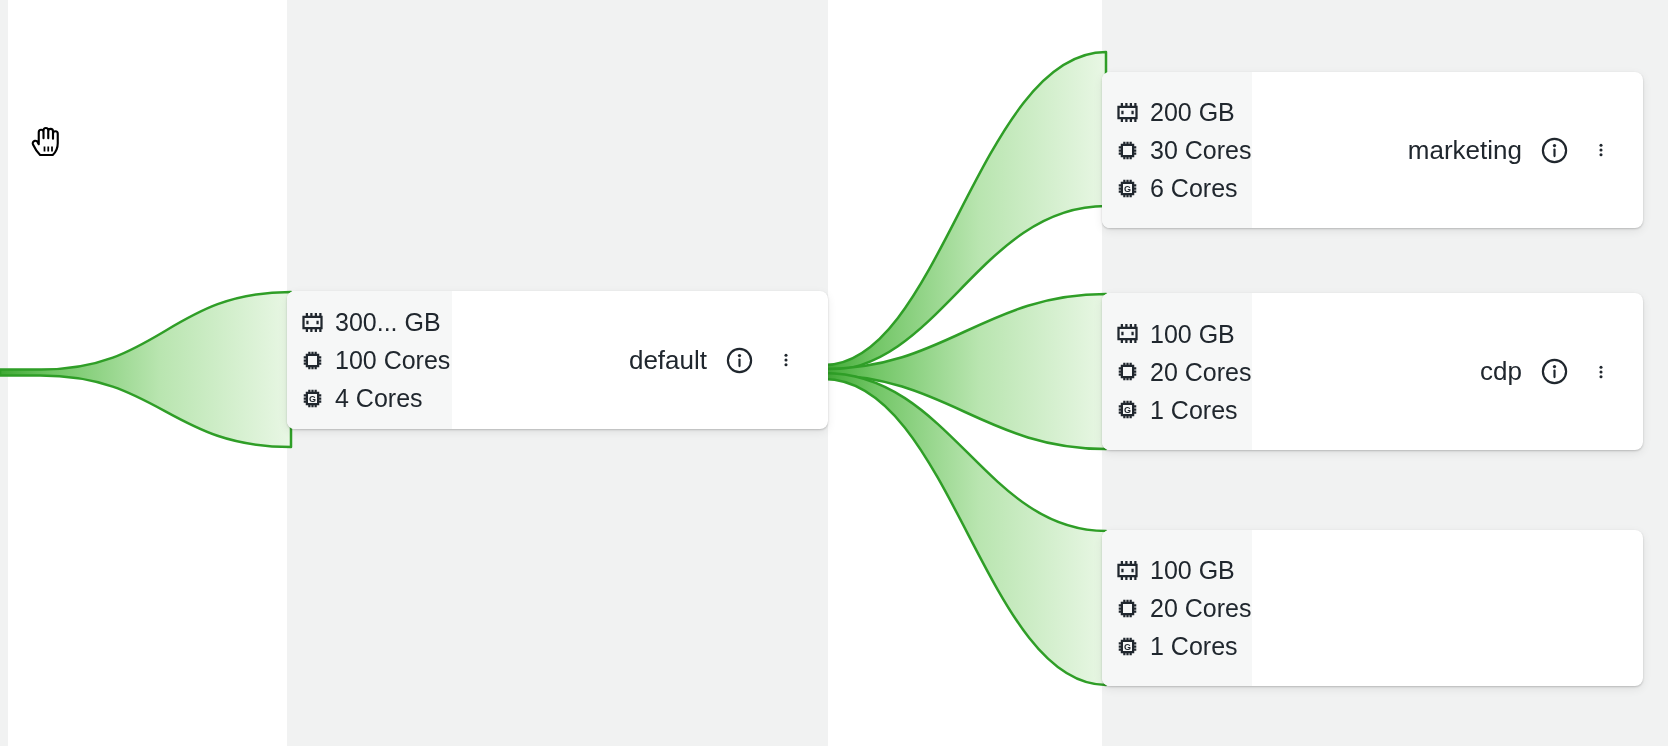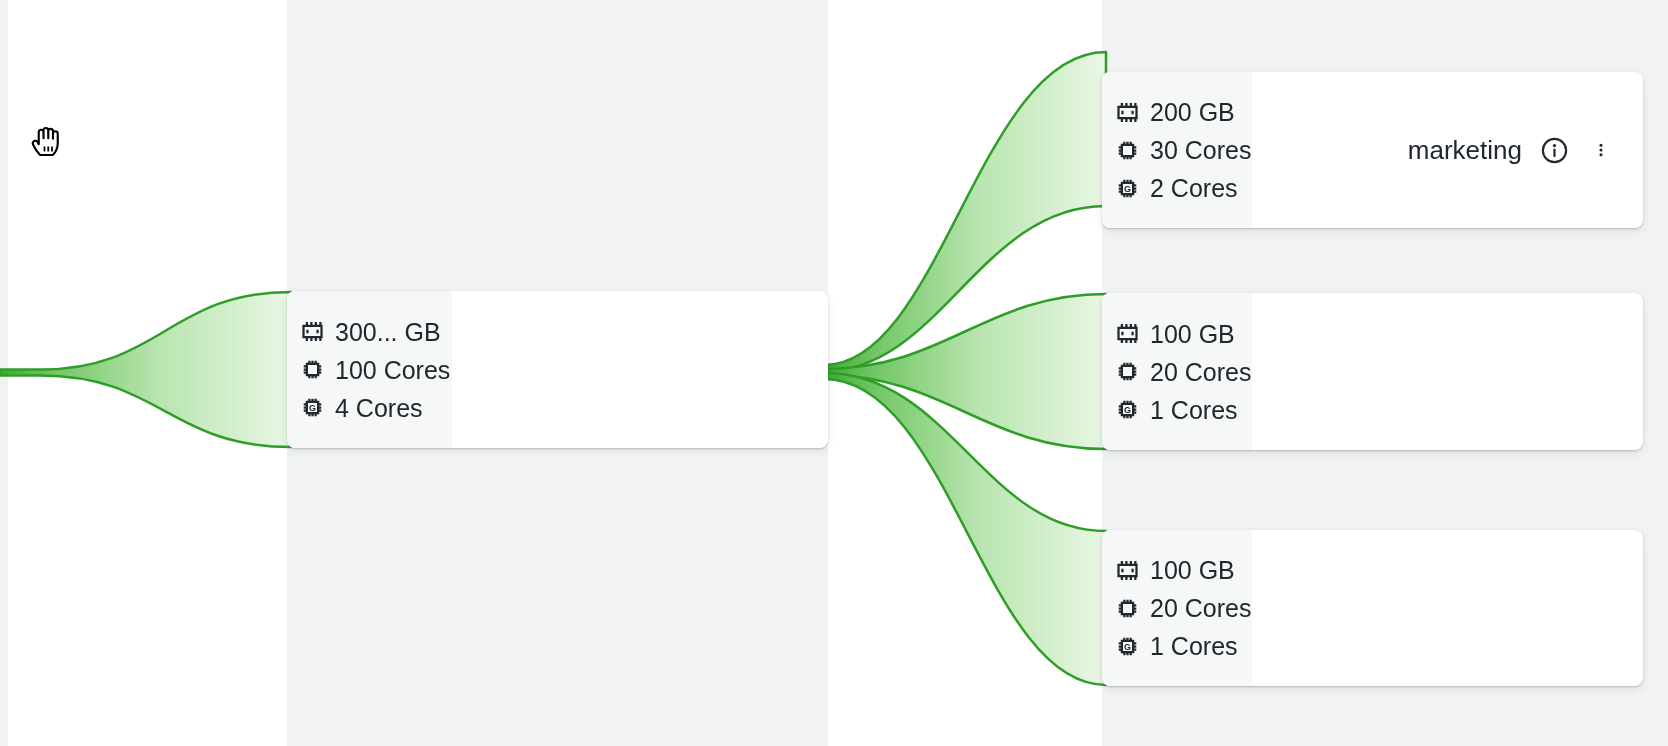--- a/index.html
+++ b/index.html
@@ -91,40 +91,53 @@
         <stop offset="0.55" stop-color="#b9e5b0"></stop>
         <stop offset="1" stop-color="#e9f7e5"></stop>
       </linearGradient>
     </defs>
     <path d="M 0 369.5 L 40 369.5 C 160 370 170 292 291 292 L 291 447 C 170 447 160 375.5 40 375.5 L 0 375.5 Z" fill="url(#gradL)" stroke="#2f9e27" stroke-width="2.5" stroke-linejoin="round"></path>
     <path d="M 824 365 C 940 365 980 52 1106 52 L 1106 206 C 980 206 940 371 824 371 Z" fill="url(#gradR)" stroke="#2f9e27" stroke-width="2.5" stroke-linejoin="round"></path>
     <path d="M 824 369 C 945 369 985 294 1106 294 L 1106 449 C 985 449 945 375 824 375 Z" fill="url(#gradR)" stroke="#2f9e27" stroke-width="2.5" stroke-linejoin="round"></path>
     <path d="M 824 373 C 950 373 985 531 1106 531 L 1106 685 C 985 685 950 379 824 379 Z" fill="url(#gradR)" stroke="#2f9e27" stroke-width="2.5" stroke-linejoin="round"></path>
   </svg>
 
-  <div class="card" style="left:287px;top:291px;height:157px;">
+  <div class="card" style="left:287px;top:291px;height:138px;">
     <div class="stats" style="width:165px;">
       <div class="stat-row">
         <svg class="icon" width="27" height="27">
             <use href="#i-mem"></use>
           </svg>
         <span>300... GB</span>
       </div>
       <div class="stat-row">
         <svg class="icon" width="27" height="27">
             <use href="#i-cpu"></use>
           </svg>
         <span>100 Cores</span>
       </div>
       <div class="stat-row">
         <svg class="icon" width="27" height="27">
             <use href="#i-gpu"></use>
           </svg>
         <span>4 Cores</span>
       </div>
+    </div>
+    <div class="name-row">
+      <span class="node-name">default</span>
+      <button class="info-btn">
+        <svg width="29" height="29">
+            <use href="#i-info"></use>
+          </svg>
+      </button>
+      <button class="kebab-btn">
+        <svg width="26" height="26">
+            <use href="#i-kebab"></use>
+          </svg>
+      </button>
     </div>
   </div>
 
   <div class="card" style="left:1102px;top:51px;height:156px;margin-top:21px;">
     <div class="stats" style="width:150px;">
       <div class="stat-row">
         <svg class="icon" width="27" height="27">
             <use href="#i-mem"></use>
           </svg>
         <span>200 GB</span>
@@ -132,21 +145,21 @@
       <div class="stat-row">
         <svg class="icon" width="27" height="27">
             <use href="#i-cpu"></use>
           </svg>
         <span>30 Cores</span>
       </div>
       <div class="stat-row">
         <svg class="icon" width="27" height="27">
             <use href="#i-gpu"></use>
           </svg>
-        <span>2 Cores</span>
+        <span>6 Cores</span>
       </div>
     </div>
     <div class="name-row">
       <span class="node-name">marketing</span>
       <button class="info-btn">
         <svg width="29" height="29">
             <use href="#i-info"></use>
           </svg>
       </button>
       <button class="kebab-btn">
@@ -171,20 +184,33 @@
           </svg>
         <span>20 Cores</span>
       </div>
       <div class="stat-row">
         <svg class="icon" width="27" height="27">
             <use href="#i-gpu"></use>
           </svg>
         <span>1 Cores</span>
       </div>
     </div>
+    <div class="name-row">
+      <span class="node-name">cdp</span>
+      <button class="info-btn">
+        <svg width="29" height="29">
+            <use href="#i-info"></use>
+          </svg>
+      </button>
+      <button class="kebab-btn">
+        <svg width="26" height="26">
+            <use href="#i-kebab"></use>
+          </svg>
+      </button>
+    </div>
   </div>
 
   <div class="card" style="left:1102px;top:530px;height:156px;">
     <div class="stats" style="width:150px;">
       <div class="stat-row">
         <svg class="icon" width="27" height="27">
             <use href="#i-mem"></use>
           </svg>
         <span>100 GB</span>
       </div>

